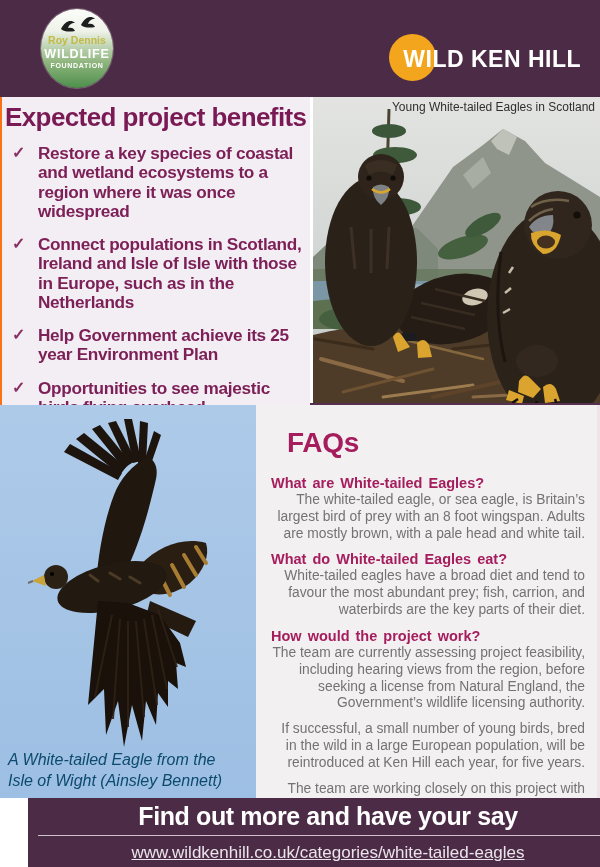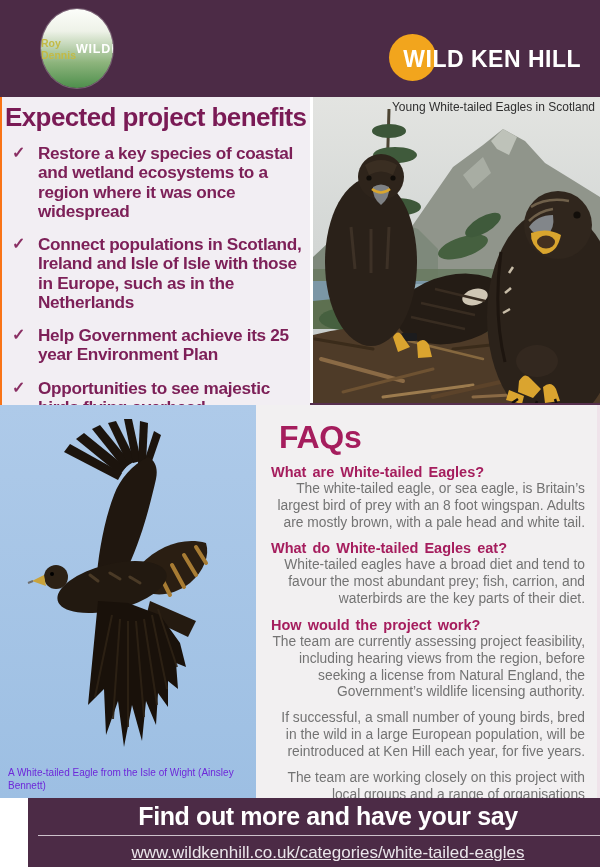--- a/index.html
+++ b/index.html
@@ -3,21 +3,21 @@
 <meta charset="utf-8">
 <style>
   html,body{margin:0;padding:0;background:#888;}
   .page{position:relative;width:600px;height:867px;background:#ffffff;overflow:hidden;
         font-family:"Liberation Sans",sans-serif;-webkit-font-smoothing:antialiased;}
 
   
   .header{position:absolute;left:0;top:0;width:600px;height:97px;background:#4c2b46;}
   .rdlogo{position:absolute;left:41px;top:9px;width:72px;height:79px;border-radius:50%;
           background:linear-gradient(180deg,#fcfdfa 0%,#eef2e8 28%,#8db47c 68%,#4e8f4c 100%);
-          display:flex;align-items:center;overflow:hidden;
+          display:flex;flex-direction:column;align-items:center;overflow:hidden;
           box-shadow:0 0 0 1px rgba(255,255,255,0.25);}
   .rdlogo .birds{margin-top:7px;}
   .rd-name{font-size:10.5px;font-weight:bold;color:#c3ba45;margin-top:0;}
   .rd-wild{font-size:12.5px;font-weight:bold;color:#ffffff;letter-spacing:0.8px;margin-top:1px;}
   .rd-found{font-size:7px;font-weight:bold;color:#ffffff;letter-spacing:0.7px;margin-top:1px;}
   .brand{position:absolute;right:19px;top:46px;}
   .brand-circle{position:absolute;left:-14px;top:-12px;width:47px;height:47px;border-radius:50%;
                 background:#f2a51d;}
   .brand-text{position:relative;font-size:23px;font-weight:bold;color:#ffffff;letter-spacing:0.5px;}
 
@@ -32,25 +32,25 @@
   .bitem{display:flex;gap:10px;padding:0 8px 0 10px;margin-bottom:14px;
          font-size:17.2px;font-weight:bold;color:#7d2058;line-height:1.12;letter-spacing:-0.3px;}
   .check{flex:0 0 16px;font-size:16px;color:#8a2f63;font-weight:bold;}
   .nest-photo{position:absolute;left:313px;top:0;width:287px;height:306px;margin:0;overflow:hidden;}
   .nest-photo svg{display:block;}
   .nest-cap{position:absolute;top:3px;right:5px;font-size:12px;color:#2f2f2f;}
 
   
   .middle{position:absolute;left:0;top:405px;width:600px;height:393px;}
   .flight-photo{position:absolute;left:0;top:0;width:256px;height:393px;margin:0;overflow:hidden;}
-  .flight-cap{position:absolute;left:8px;bottom:6px;width:228px;font-size:10px;
-              color:#6d28d9;line-height:1.3;}
+  .flight-cap{position:absolute;left:8px;bottom:6px;width:228px;font-size:16px;
+              color:#0c4a6e;line-height:1.3;font-style:italic;}
   .faq{position:absolute;left:256px;top:0;width:344px;height:393px;background:#f2f0f1;
        box-sizing:border-box;padding:6px 12px 0 15px;border-right:3px solid #efe3ea;}
-  .faq h2{margin:8px;font-size:32px;color:#a51d5d;font-weight:bold;letter-spacing:-0.3px;}
+  .faq h2{margin:16px;font-size:28px;color:#a51d5d;font-weight:bold;letter-spacing:-0.3px;}
   .faq h3{margin:8px 0 1px;font-size:14.5px;color:#a51d5d;font-weight:bold;word-spacing:2px;}
   .faq p{margin:0 0 9px;font-size:13.8px;color:#737373;line-height:1.22;text-align:right;}
 
   
   .footer{position:absolute;left:0;top:798px;width:600px;height:69px;background:#4c2b46;
           text-align:center;margin-left:28px;}
   .f-title{padding-top:4px;font-size:25px;font-weight:bold;color:#ffffff;letter-spacing:-0.4px;}
   .f-rule{height:1px;background:#cdc2cb;margin:4px 10px 0;}
   .f-url{display:inline-block;margin-top:7px;font-size:17px;color:#eae5ea;
          text-decoration:underline;cursor:pointer;}

